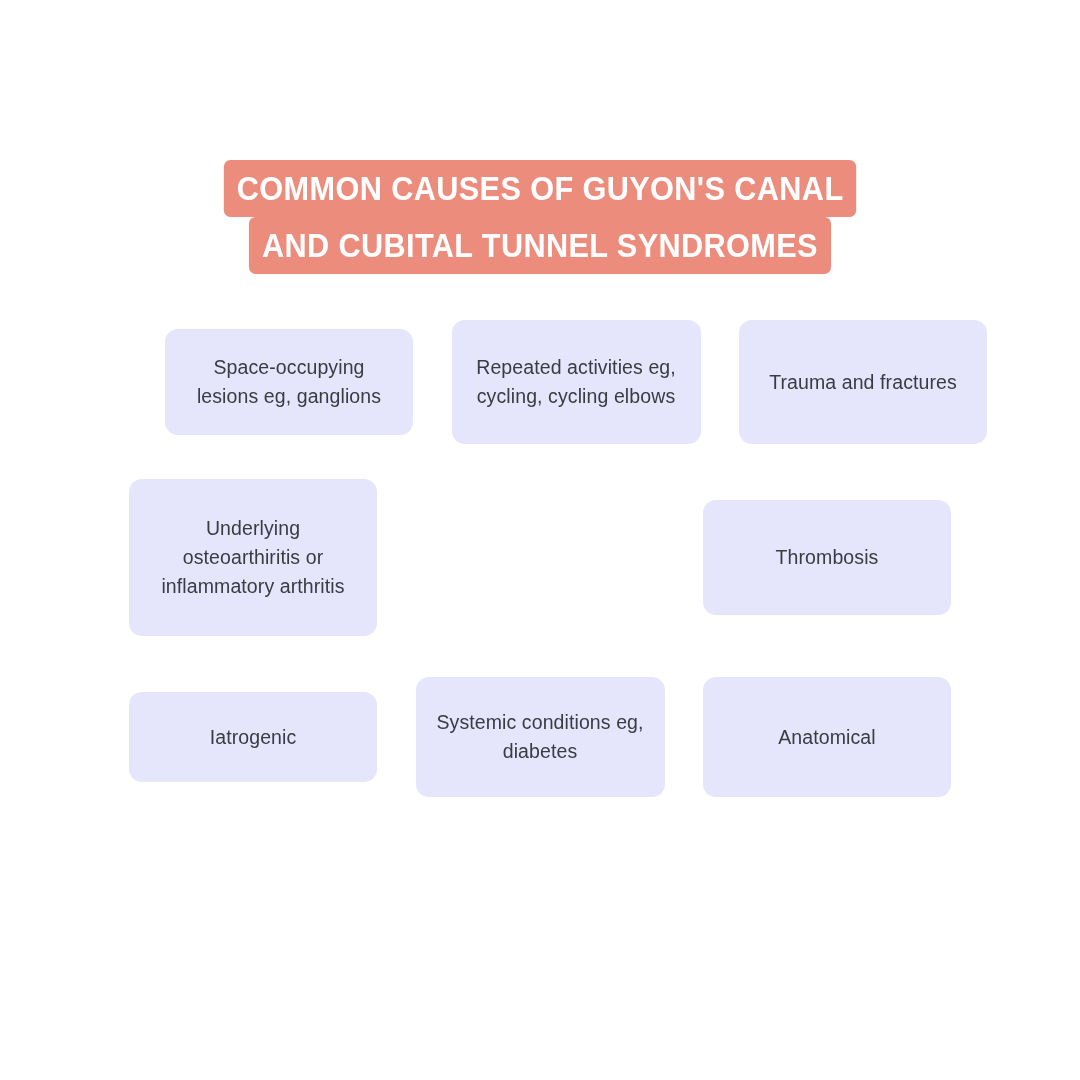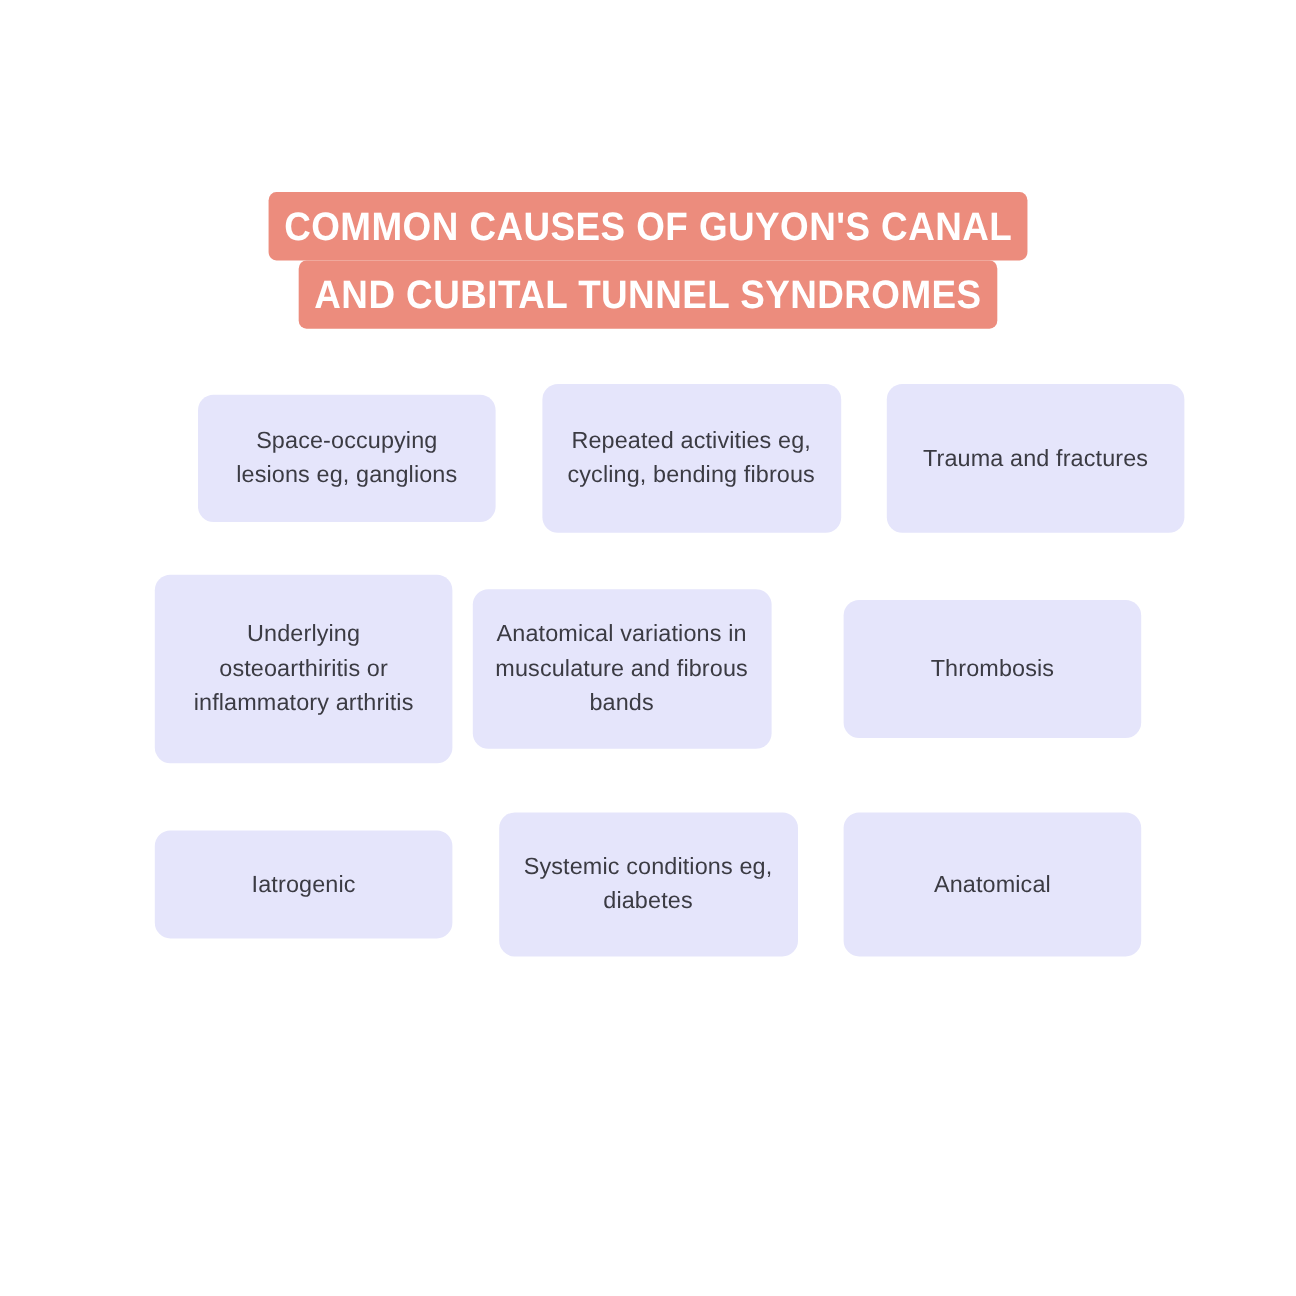--- a/index.html
+++ b/index.html
@@ -123,33 +123,30 @@
     <span class="title-row"><span class="title-line">AND CUBITAL TUNNEL SYNDROMES</span></span>
   </div>
 
   <div class="grid">
 
     <div class="grid-row row-1">
       <div class="card col-1 r1c1">
         <span class="card-text">Space-occupying lesions eg, ganglions</span>
       </div>
       <div class="card col-2 r1c2">
-        <span class="card-text">Repeated activities eg, cycling, bending fibrous</span>
+        <span class="card-text">Repeated activities eg, cycling, cycling elbows</span>
       </div>
       <div class="card col-3 r1c3">
         <span class="card-text">Trauma and fractures</span>
       </div>
     </div>
 
     <div class="grid-row row-2">
       <div class="card col-1 r2c1">
         <span class="card-text">Underlying osteoarthiritis or inflammatory arthritis</span>
-      </div>
-      <div class="card col-2 r2c2">
-        <span class="card-text">Anatomical variations in musculature and fibrous bands</span>
       </div>
       <div class="card col-3 r2c3">
         <span class="card-text">Thrombosis</span>
       </div>
     </div>
 
     <div class="grid-row row-3">
       <div class="card col-1 r3c1">
         <span class="card-text">Iatrogenic</span>
       </div>

